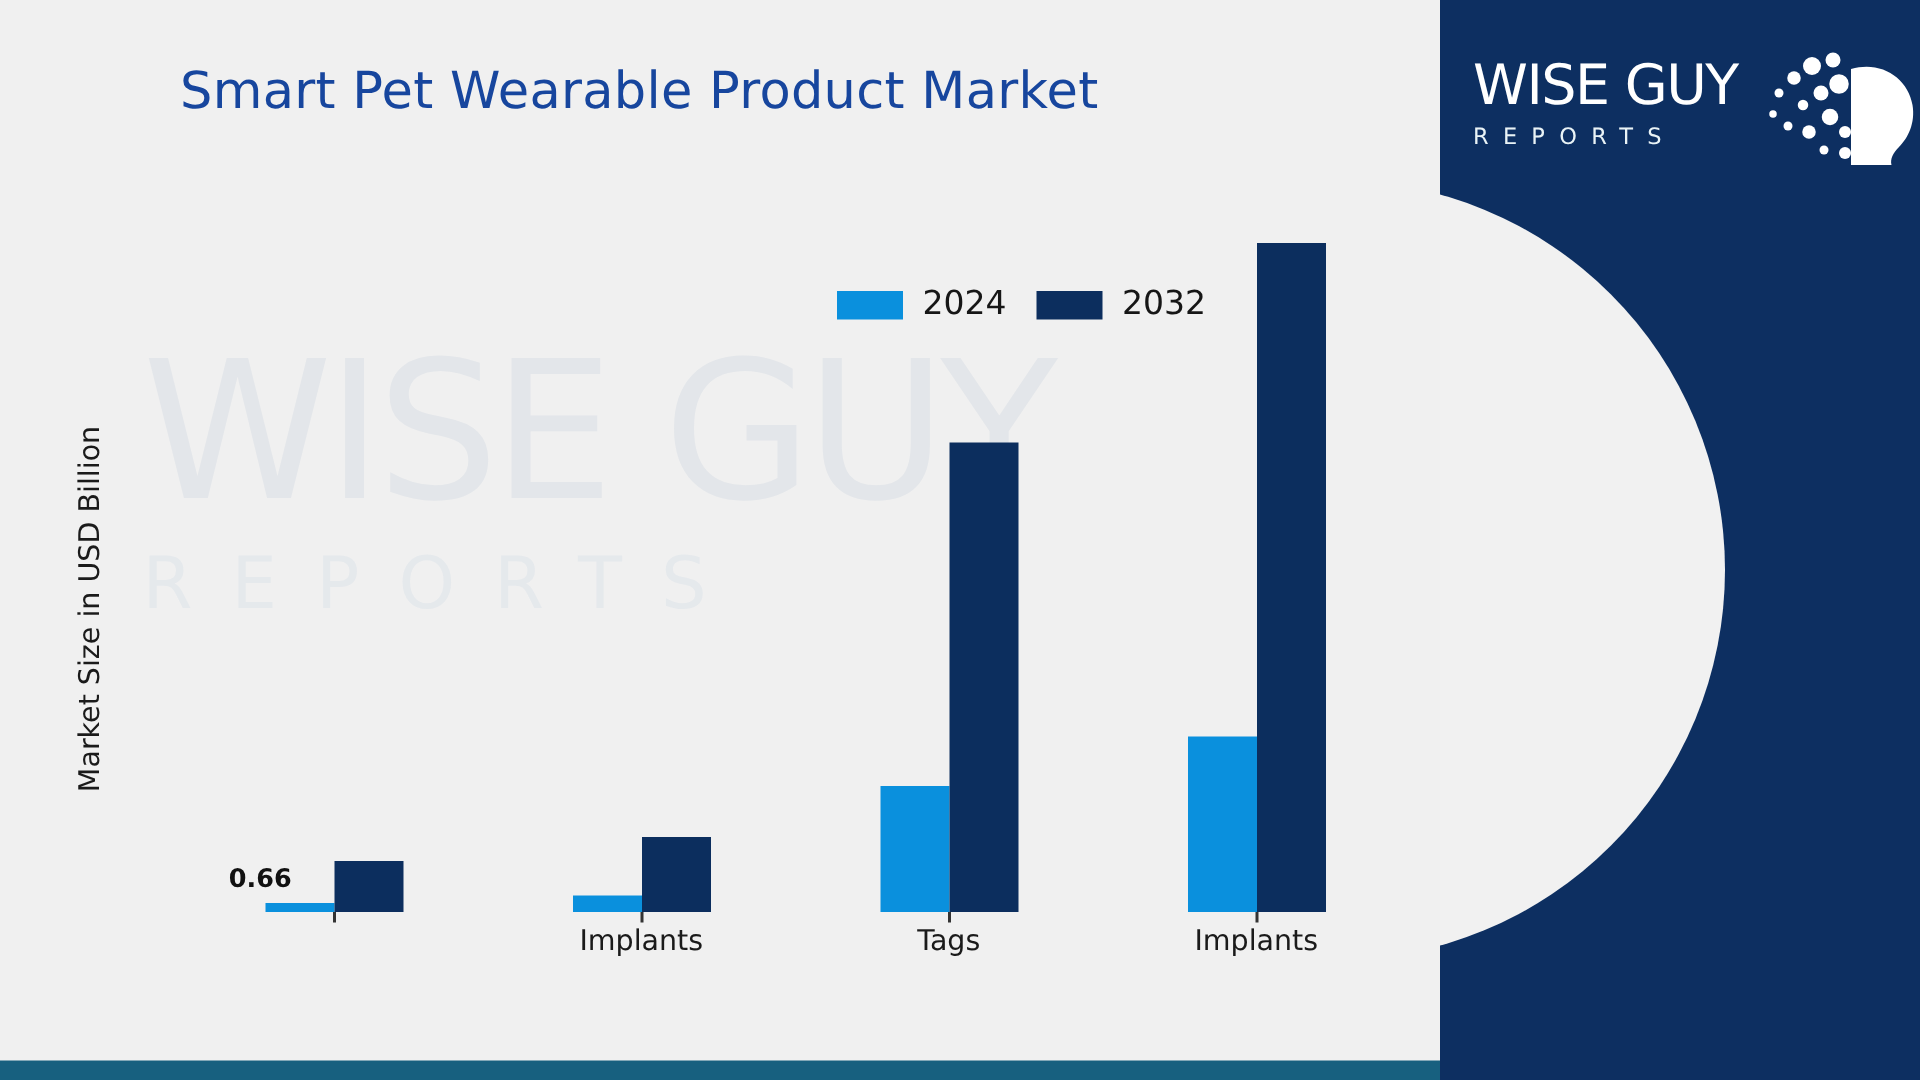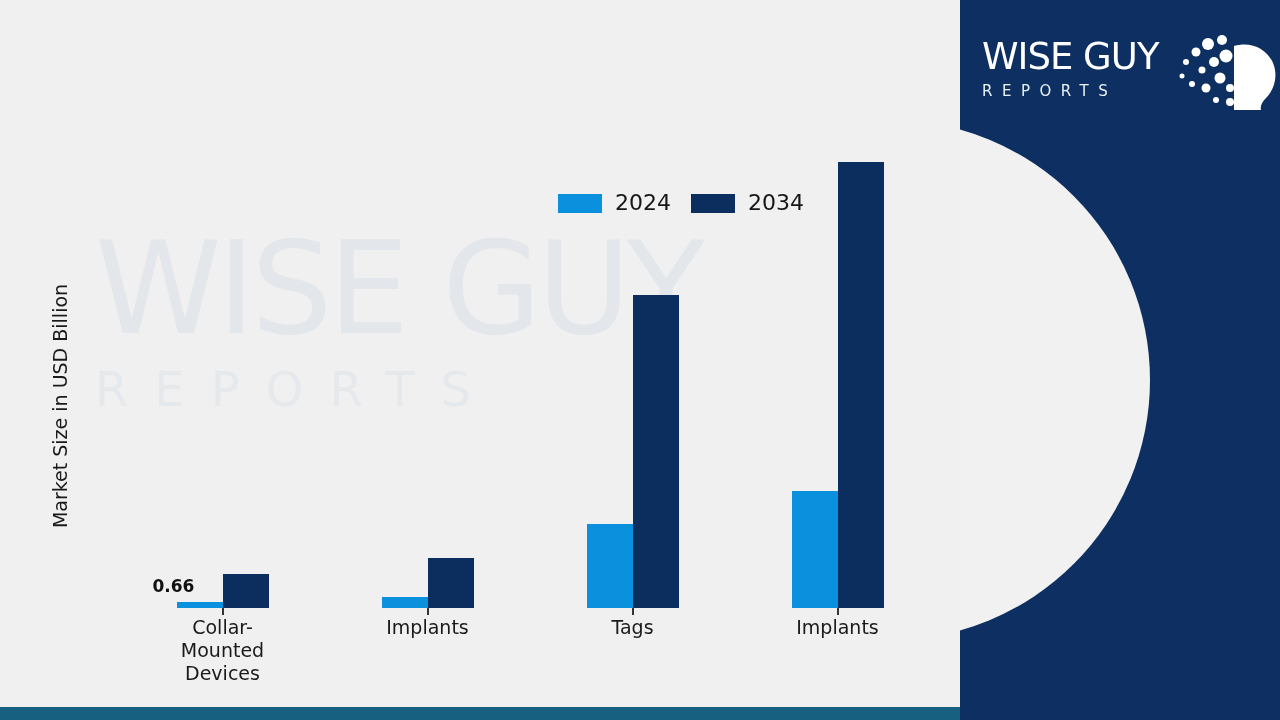--- a/index.html
+++ b/index.html
@@ -186,43 +186,42 @@
 
 <div id="root">
 
   <div id="chart-panel">
 
     <div id="watermark">
       <div class="wm-main">WISE GUY</div>
       <div class="wm-sub">REPORTS</div>
     </div>
 
+    <div id="chart-title">Smart Pet Wearable Product Market</div>
 
     <div id="y-axis-label">Market Size in USD Billion</div>
 
     <div id="legend">
       <div class="legend-item">
         <span class="legend-swatch" style="background: rgb(10, 144, 221);"></span>
         <span class="legend-text">2024</span>
       </div>
       <div class="legend-item">
         <span class="legend-swatch" style="background: rgb(12, 46, 94);"></span>
-        <span class="legend-text">2034</span>
+        <span class="legend-text">2032</span>
       </div>
     </div>
 
     <div id="plot">
         <div class="cat-group" style="left: 0px; width: 205px;">
           <div class="bars">
             <span class="bar b2024" title="2024: 0.06" style="height: 6.4px; background: rgb(10, 144, 221);"></span>
             <span class="bar b2032" title="2032: 0.32" style="height: 34.1333px; background: rgb(12, 46, 94);"></span>
           </div>
           <span class="tick"></span>
-          <div class="cat-label">Collar-Mounted
-Devices</div>
         </div>
         <div class="cat-group" style="left: 205px; width: 205px;">
           <div class="bars">
             <span class="bar b2024" title="2024: 0.1" style="height: 10.6667px; background: rgb(10, 144, 221);"></span>
             <span class="bar b2032" title="2032: 0.47" style="height: 50.1333px; background: rgb(12, 46, 94);"></span>
           </div>
           <span class="tick"></span>
           <div class="cat-label">Implants</div>
         </div>
         <div class="cat-group" style="left: 410px; width: 205px;">

